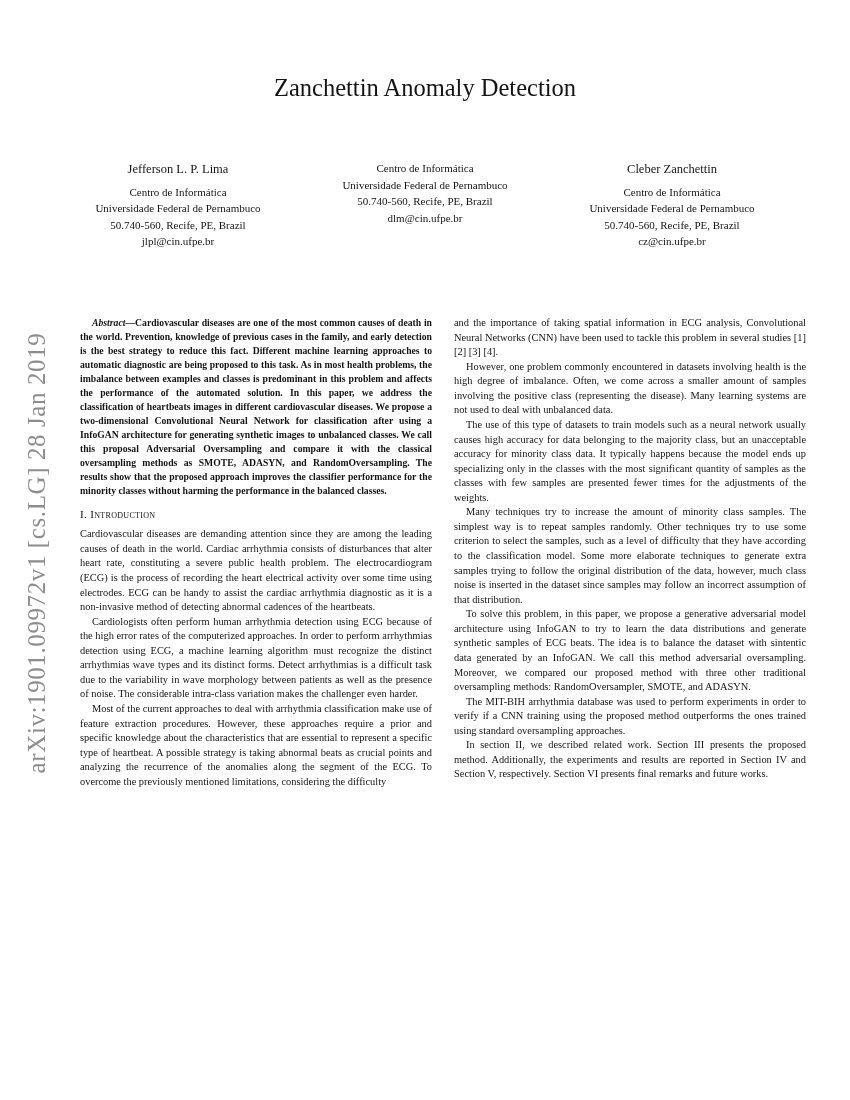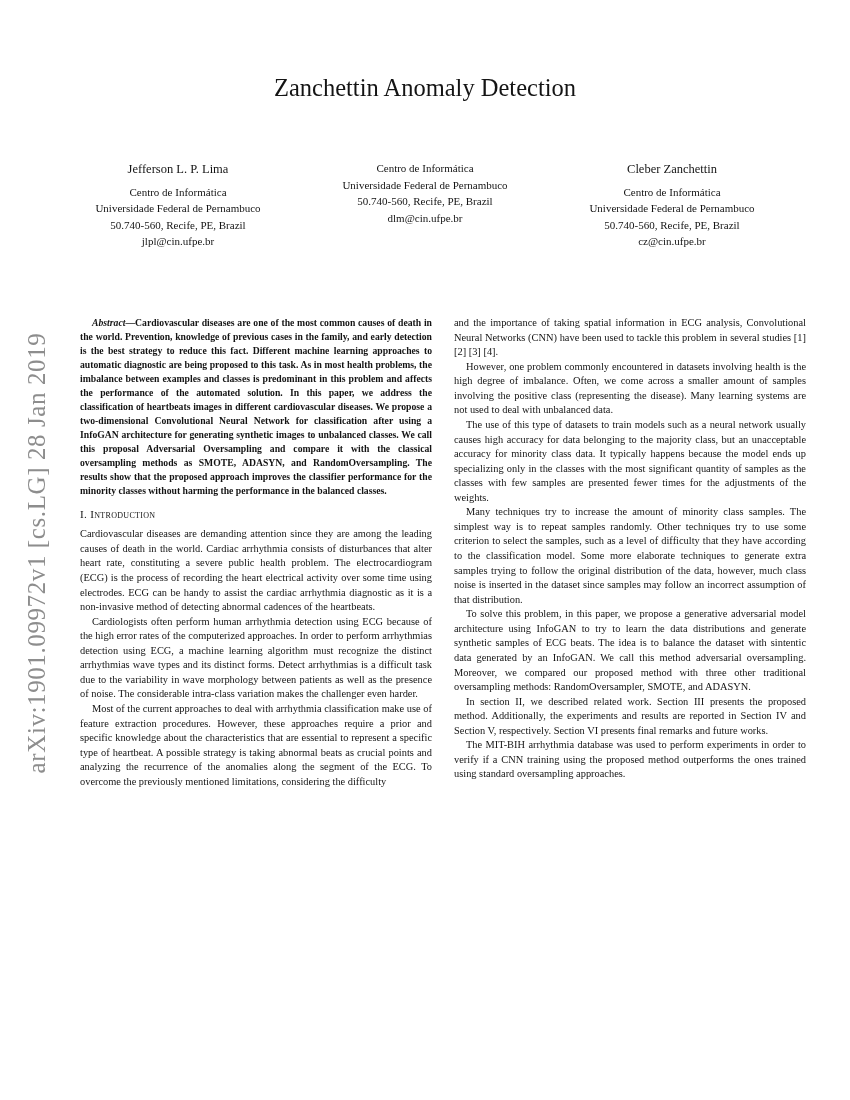--- a/index.html
+++ b/index.html
@@ -127,19 +127,19 @@
       <p>Cardiologists often perform human arrhythmia detection using ECG because of the high error rates of the computerized approaches. In order to perform arrhythmias detection using ECG, a machine learning algorithm must recognize the distinct arrhythmias wave types and its distinct forms. Detect arrhythmias is a difficult task due to the variability in wave morphology between patients as well as the presence of noise. The considerable intra-class variation makes the challenger even harder.</p>
       <p>Most of the current approaches to deal with arrhythmia classification make use of feature extraction procedures. However, these approaches require a prior and specific knowledge about the characteristics that are essential to represent a specific type of heartbeat. A possible strategy is taking abnormal beats as crucial points and analyzing the recurrence of the anomalies along the segment of the ECG. To overcome the previously mentioned limitations, considering the difficulty</p>
     </div>
 
     <div class="col">
       <p class="no-indent">and the importance of taking spatial information in ECG analysis, Convolutional Neural Networks (CNN) have been used to tackle this problem in several studies [1] [2] [3] [4].</p>
       <p>However, one problem commonly encountered in datasets involving health is the high degree of imbalance. Often, we come across a smaller amount of samples involving the positive class (representing the disease). Many learning systems are not used to deal with unbalanced data.</p>
       <p>The use of this type of datasets to train models such as a neural network usually causes high accuracy for data belonging to the majority class, but an unacceptable accuracy for minority class data. It typically happens because the model ends up specializing only in the classes with the most significant quantity of samples as the classes with few samples are presented fewer times for the adjustments of the weights.</p>
       <p>Many techniques try to increase the amount of minority class samples. The simplest way is to repeat samples randomly. Other techniques try to use some criterion to select the samples, such as a level of difficulty that they have according to the classification model. Some more elaborate techniques to generate extra samples trying to follow the original distribution of the data, however, much class noise is inserted in the dataset since samples may follow an incorrect assumption of that distribution.</p>
       <p>To solve this problem, in this paper, we propose a generative adversarial model architecture using InfoGAN to try to learn the data distributions and generate synthetic samples of ECG beats. The idea is to balance the dataset with sintentic data generated by an InfoGAN. We call this method adversarial oversampling. Moreover, we compared our proposed method with three other traditional oversampling methods: RandomOversampler, SMOTE, and ADASYN.</p>
+      <p>The MIT-BIH arrhythmia database was used to perform experiments in order to verify if a CNN training using the proposed method outperforms the ones trained using standard oversampling approaches.</p>
       <p>In section II, we described related work. Section III presents the proposed method. Additionally, the experiments and results are reported in Section IV and Section V, respectively. Section VI presents final remarks and future works.</p>
-      <p>The MIT-BIH arrhythmia database was used to perform experiments in order to verify if a CNN training using the proposed method outperforms the ones trained using standard oversampling approaches.</p>
     </div>
 
   </div>
 
 </div>
 
 </body></html>

